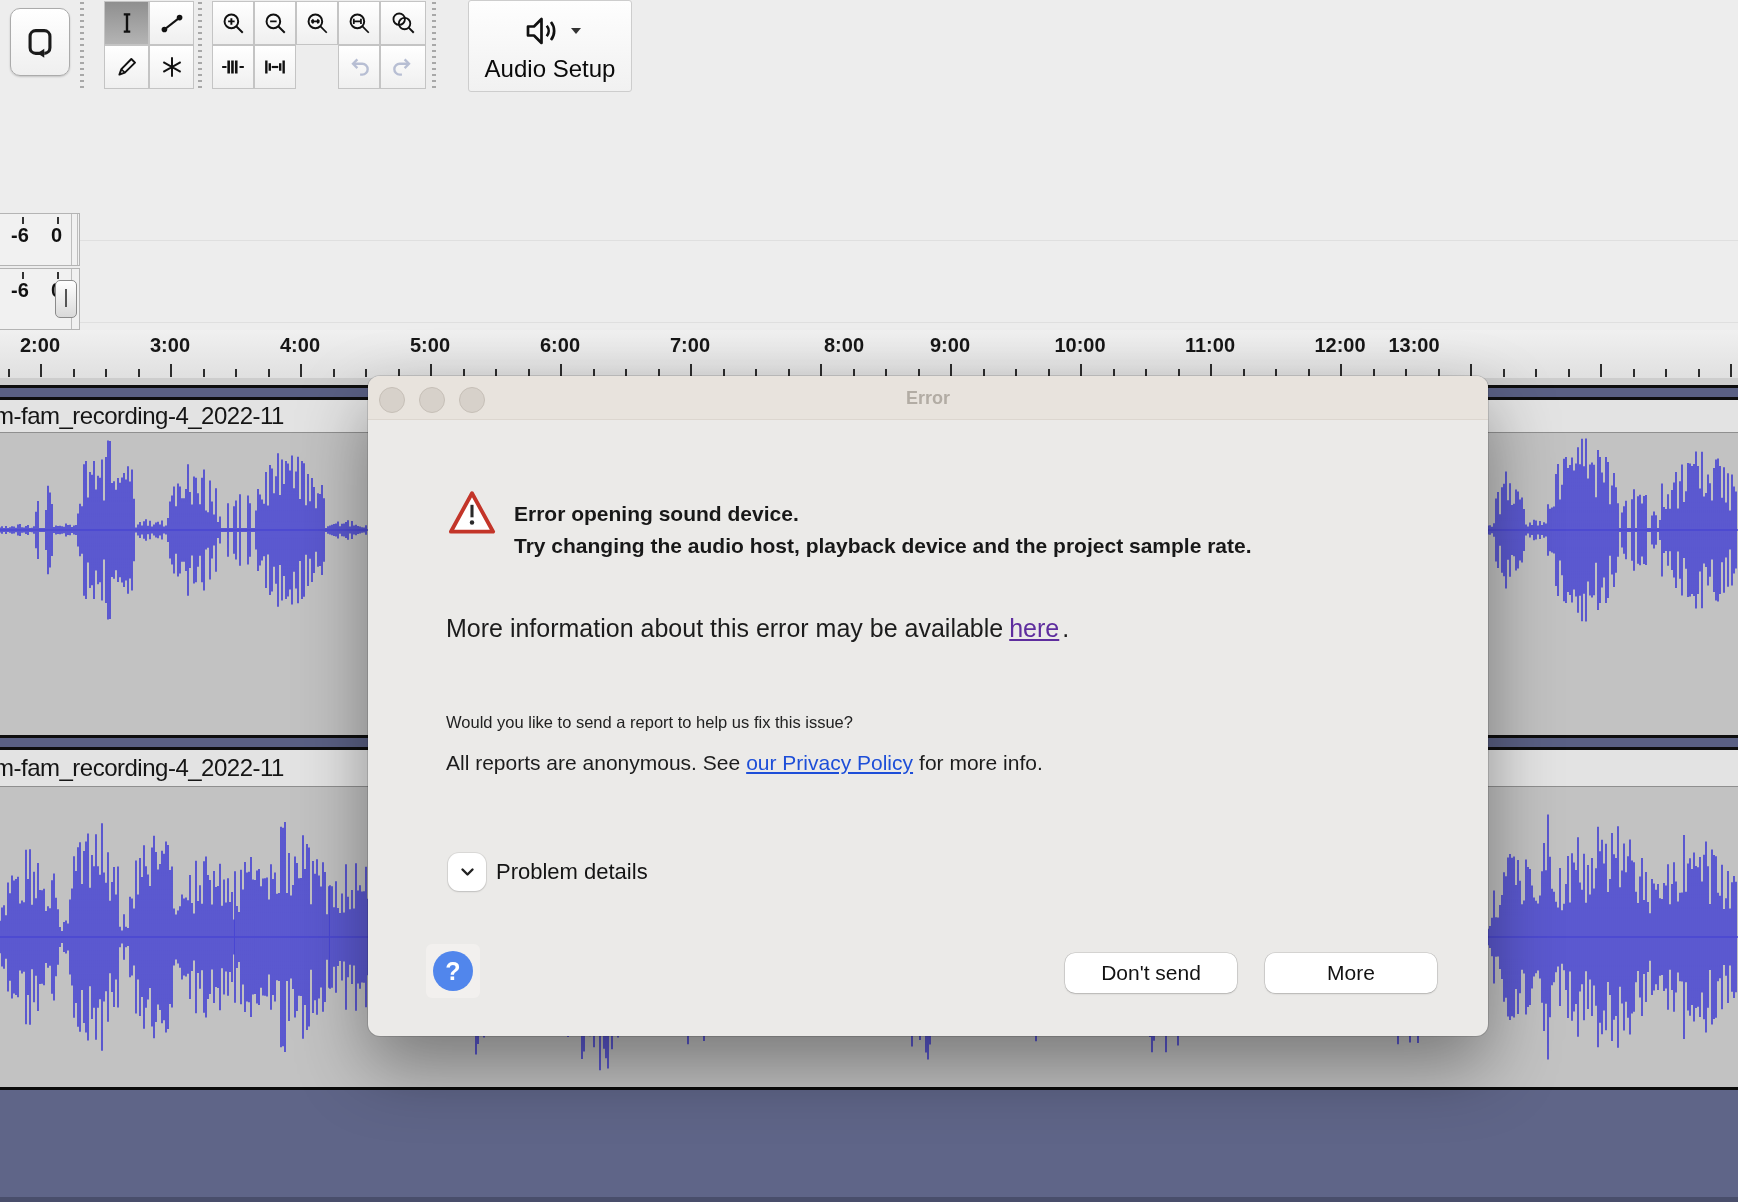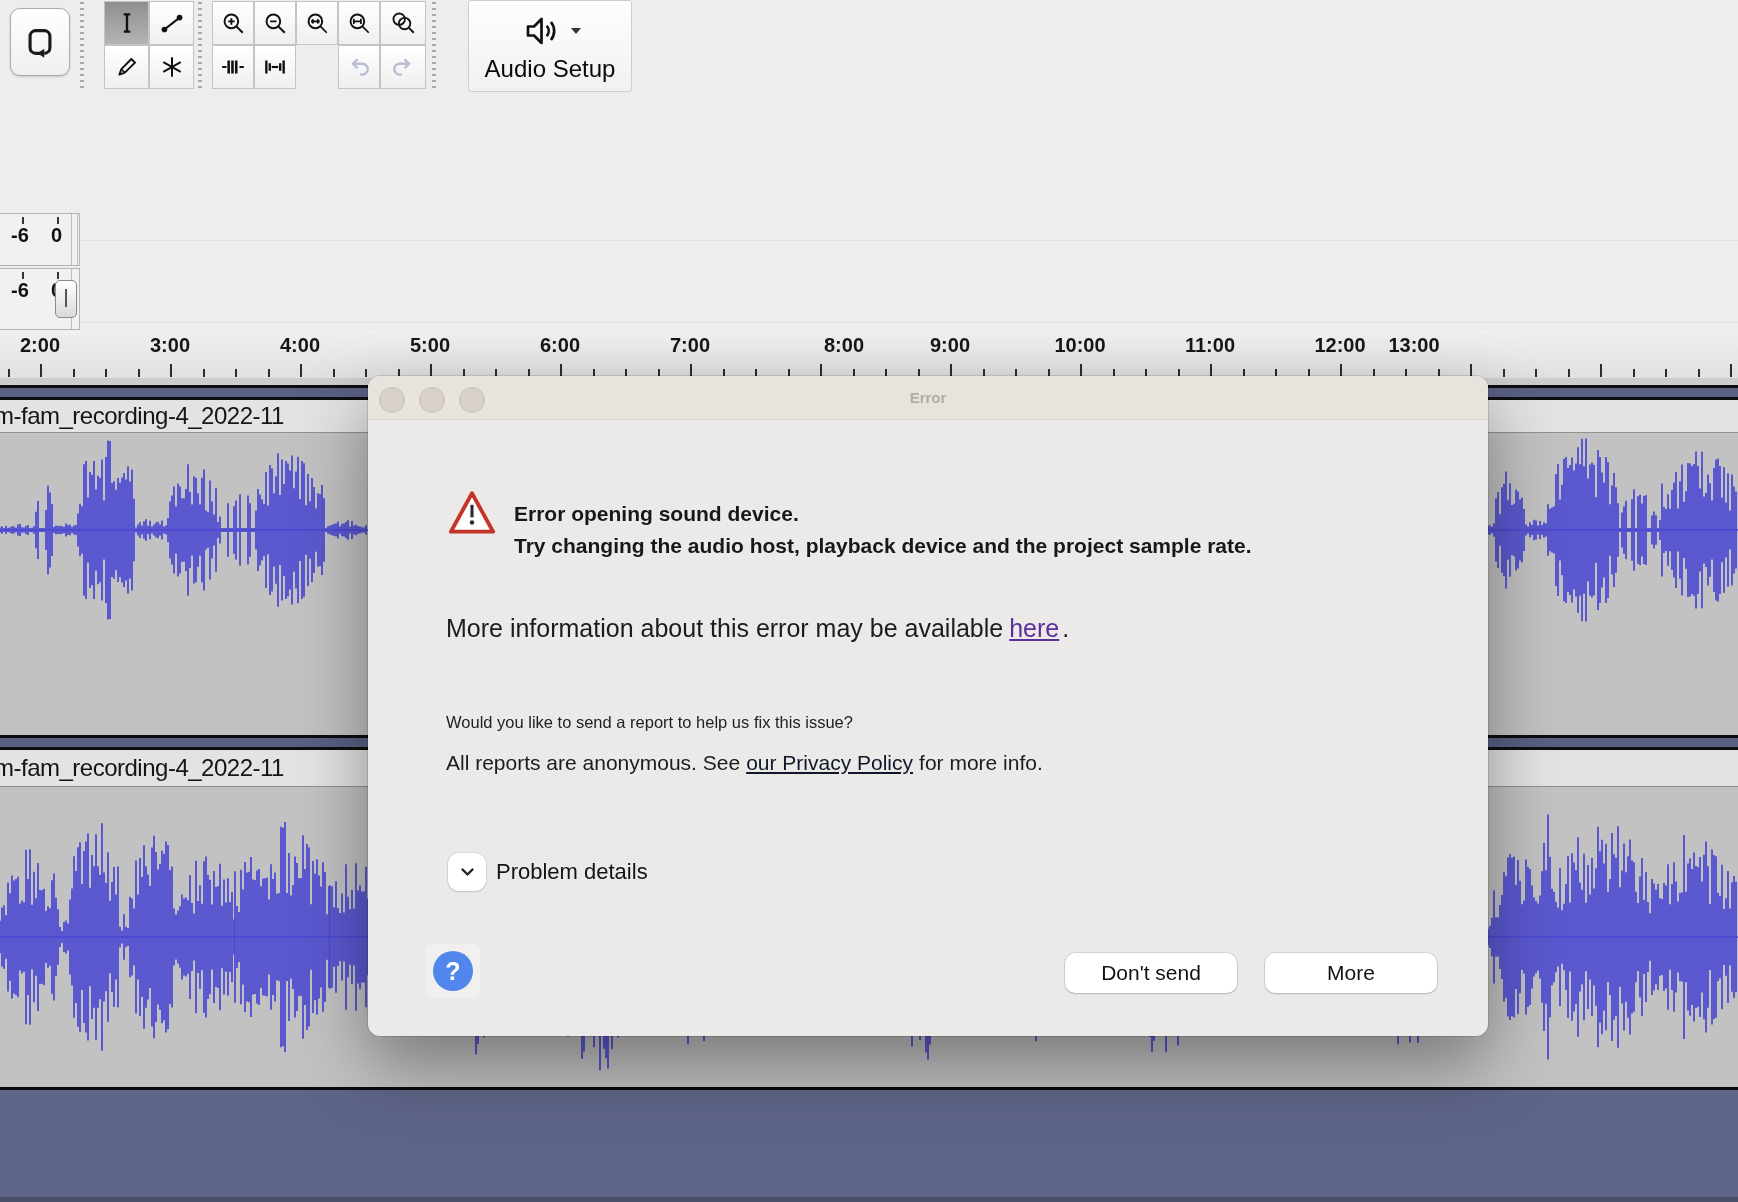--- a/index.html
+++ b/index.html
@@ -60,29 +60,29 @@
 
   
   .dialog{position:absolute;left:368px;top:376px;width:1120px;height:660px;z-index:10;
           background:#ebeae8;border-radius:12px;
           box-shadow:0 0 0 1px rgba(0,0,0,.12),0 30px 70px rgba(0,0,0,.38);}
   .dlg-titlebar{position:absolute;left:0;top:0;width:100%;height:44px;background:#e8e3dd;
                 border-radius:12px 12px 0 0;border-bottom:1px solid #dcd6cf;box-sizing:border-box;}
   .traffic{position:absolute;top:11px;width:26px;height:26px;border-radius:50%;
            background:#d7d1ca;border:1px solid #c6bfb7;box-sizing:border-box;}
   .dlg-title{position:absolute;left:0;top:0;width:100%;height:56px;line-height:44px;
-             text-align:center;font-size:15px;font-weight:bold;color:#b2aca4;}
+             text-align:center;font-size:18px;font-weight:bold;color:#b2aca4;}
   .warn-icon{position:absolute;left:80px;top:114px;}
   .dlg-msg{position:absolute;left:146px;top:122px;font-size:21px;font-weight:bold;
            color:#181818;line-height:32px;white-space:nowrap;}
   .dlg-moreinfo{position:absolute;left:78px;top:238px;font-size:25px;color:#1c1c1c;white-space:nowrap;}
   .dlg-question{position:absolute;left:78px;top:337px;font-size:16.5px;color:#222;white-space:nowrap;}
   .dlg-anon{position:absolute;left:78px;top:375px;font-size:21px;color:#1c1c1c;white-space:nowrap;}
   .link-purple{color:#5e2d9e;text-decoration:underline;cursor:pointer;}
-  .link-blue{color:#0f172a;text-decoration:underline;cursor:pointer;}
+  .link-blue{color:#1d4ed8;text-decoration:underline;cursor:pointer;}
   .sp{margin-left:6px;}
   .expander-btn{position:absolute;left:80px;top:477px;width:38px;height:38px;border-radius:11px;
                 background:#ffffff;box-shadow:0 0 0 1px rgba(0,0,0,.07),0 1px 2px rgba(0,0,0,.12);
                 display:flex;align-items:center;justify-content:center;}
   .expander-label{position:absolute;left:128px;top:477px;height:38px;line-height:38px;
                   font-size:22px;color:#141414;white-space:nowrap;}
   .help-sq{position:absolute;left:58px;top:568px;width:54px;height:54px;border-radius:6px;
            background:#f2f0ee;display:flex;align-items:center;justify-content:center;}
   .help-circle{width:40px;height:40px;border-radius:50%;background:#5186ec;color:#fff;
                font-size:25px;font-weight:bold;display:flex;align-items:center;justify-content:center;}

